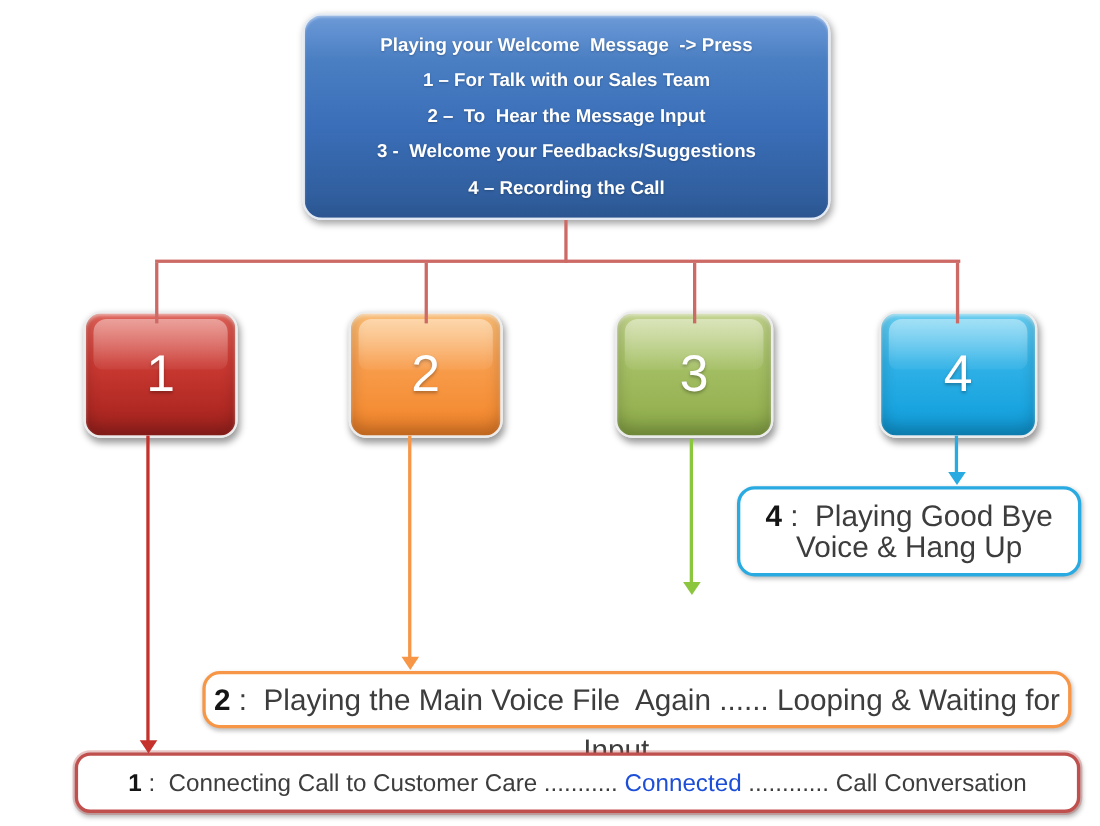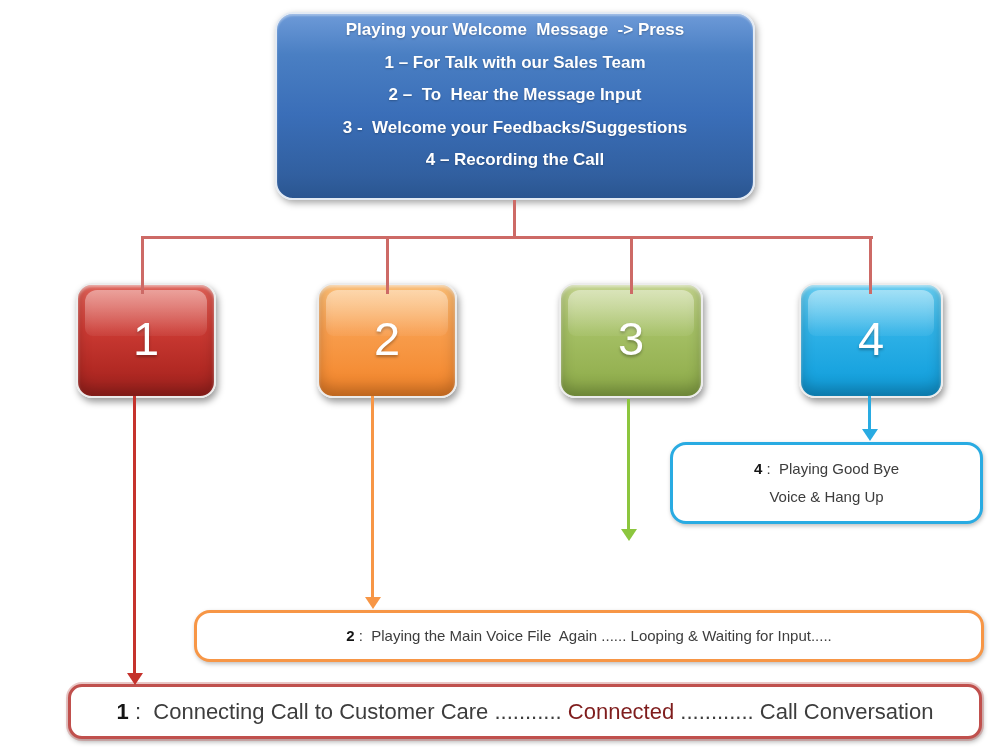--- a/index.html
+++ b/index.html
@@ -10,21 +10,21 @@
   .pre{white-space:pre-wrap;}
 
   
   .welcome{
     position:absolute;left:275px;top:12px;width:480px;height:188px;
     border-radius:18px;
     background:linear-gradient(180deg,#6d9ad8 0%,#4a7fc3 22%,#3a6eb8 55%,#315f9f 88%,#2a5590 100%);
     border:2px solid #e3eaf3;
     box-shadow:2px 3px 7px rgba(0,0,0,.35), inset 0 2px 2px rgba(255,255,255,.35);
     box-sizing:border-box;
-    display:flex;flex-direction:column;
+    display:flex;flex-direction:column;justify-content:center;
     color:#ffffff;font-size:17px;font-weight:600;text-align:center;
   }
   .welcome .wline{line-height:32.5px;text-shadow:0 1px 2px rgba(0,0,0,.25);}
   .welcome .wnum{font-weight:800;}
 
   
   .tline{position:absolute;background:#cd6a66;z-index:3;}
 
   
   .key{
@@ -48,28 +48,28 @@
   .ahead{position:absolute;width:0;height:0;z-index:3;
          border-left:8px solid transparent;border-right:8px solid transparent;}
   .red{background:#c5322c;}        .red-h{border-top:12px solid #c5322c;}
   .orange{background:#f79646;}     .orange-h{border-top:12px solid #f79646;}
   .green{background:#8cc63e;}      .green-h{border-top:12px solid #8cc63e;}
   .cyan{background:#29abe2;}       .cyan-h{border-top:12px solid #29abe2;}
 
   
   .outcome{
     position:absolute;background:#ffffff;box-sizing:border-box;z-index:2;
-    color:#3d3d3d;font-size:15px;text-align:center;
+    color:#3d3d3d;font-size:27px;text-align:center;
     box-shadow:1px 2px 4px rgba(0,0,0,.25);
   }
   .outcome .onum{font-weight:800;color:#151515;}
   .o4{left:670px;top:442px;width:313px;height:82px;border:3px solid #29abe2;border-radius:16px;
       display:flex;flex-direction:column;justify-content:center;line-height:28px;}
   .o3{left:433px;top:542px;width:548px;height:44px;border:3px solid #7fc241;border-radius:10px;line-height:38px;}
-  .o2{left:194px;top:610px;width:790px;height:52px;border:3px solid #f79646;border-radius:16px;line-height:46px;}
+  .o2{left:184px;top:610px;width:790px;height:52px;border:3px solid #f79646;border-radius:16px;line-height:46px;}
   .o1{left:68px;top:684px;width:914px;height:55px;border:3px solid #c0504d;border-radius:14px;line-height:49px;
       font-size:22px;box-shadow:0 0 0 2px rgba(192,80,77,.30),1px 3px 5px rgba(0,0,0,.3);}
   .o1 .hl{font-weight:400;}
 </style>
 </head>
 <body>
 
 <div id="canvas">
 
   <div class="welcome">
@@ -108,16 +108,16 @@
     <div><span class="onum">4</span><span class="pre"> :  </span><span class="pre">Playing Good Bye</span></div>
     <div><span class="pre">Voice &amp; Hang Up</span></div>
   </div>
 
 
   <div class="outcome o2">
     <span class="onum">2</span><span class="pre"> :  </span><span class="pre">Playing the Main Voice File  Again ...... Looping &amp; Waiting for Input.....</span>
   </div>
 
   <div class="outcome o1">
-    <span class="onum">1</span><span class="pre"> :  </span><span class="pre">Connecting Call to Customer Care ........... </span><span class="hl pre" style="color: #7f1d1d;">Connected</span><span class="pre"> ............ Call Conversation</span>
+    <span class="onum">1</span><span class="pre"> :  </span><span class="pre">Connecting Call to Customer Care ........... </span><span class="hl pre" style="color: #1d4ed8;">Connected</span><span class="pre"> ............ Call Conversation</span>
   </div>
 
 </div>
 
 </body></html>

